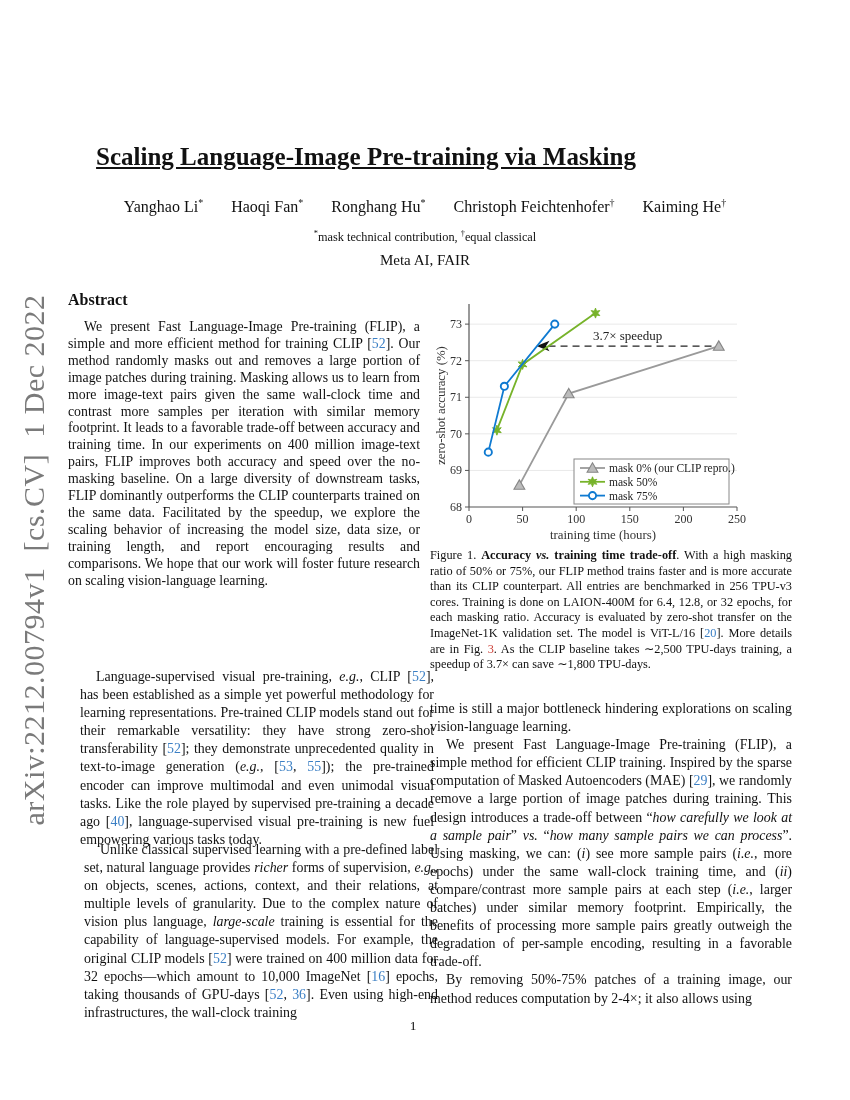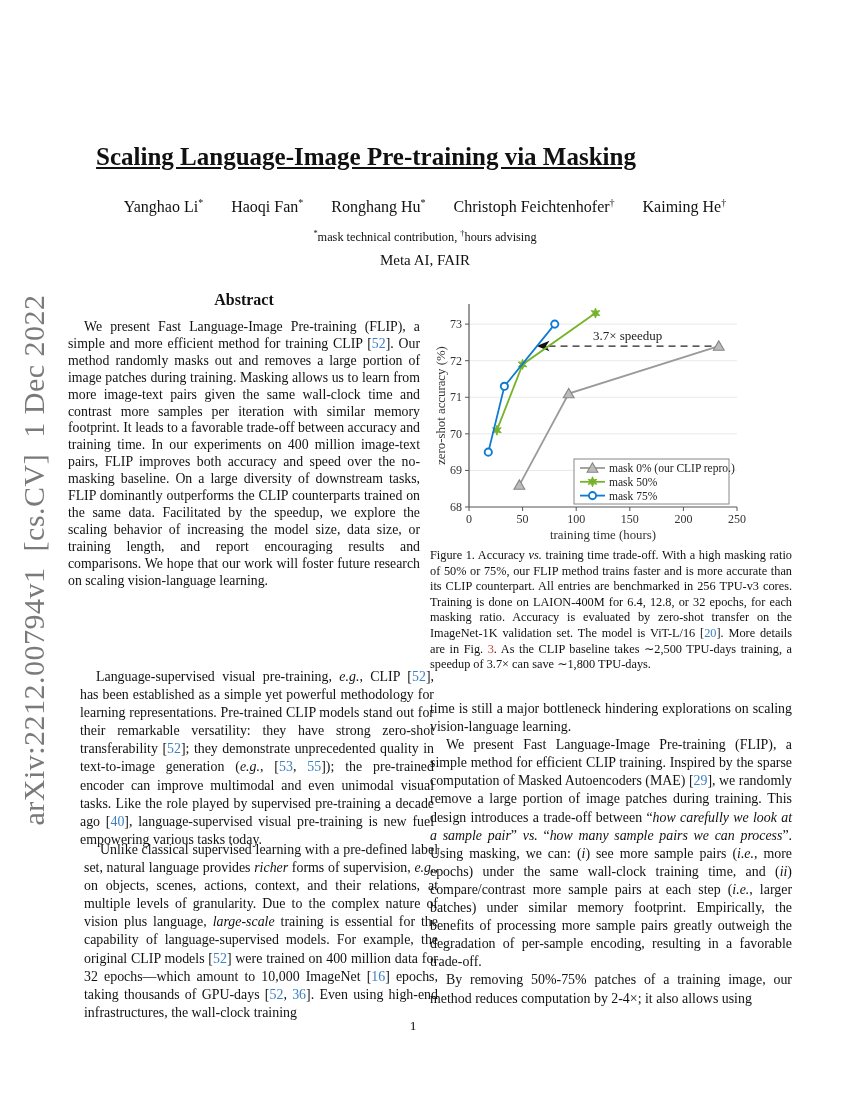--- a/index.html
+++ b/index.html
@@ -12,42 +12,42 @@
 
   .title{position:absolute;top:143px;left:0;width:732px;margin:0;text-align:center;
          font-size:25px;font-weight:bold;text-decoration:underline;}
   .authors{position:absolute;top:197px;left:0;width:850px;display:flex;
            justify-content:center;font-size:16px;}
   .authors .author{margin:0 14px;white-space:nowrap;}
   .authors sup{font-size:10px;}
   .footnote{position:absolute;top:230px;left:0;width:850px;text-align:center;font-size:12.3px;}
   .affil{position:absolute;top:252px;left:0;width:850px;text-align:center;font-size:15px;}
 
-  .abs-head{position:absolute;top:291px;left:68px;width:352px;text-align:center;
+  .abs-head{position:absolute;top:291px;left:68px;width:352px;
             font-weight:bold;font-size:16px;}
   .abs-body{position:absolute;top:319px;left:68px;width:352px;margin:0;
             font-size:13.8px;line-height:16.9px;
             text-align:justify;text-indent:16px;}
 
   .sec-head{position:absolute;top:629px;left:68px;width:354px;font-weight:bold;font-size:16.5px;}
   .body{font-size:13.9px;line-height:18.1px;text-align:justify;margin:12px;}
   .lp1{position:absolute;top:656px;left:68px;width:354px;text-indent:16px;}
   .lp2{position:absolute;top:829px;left:72px;width:354px;text-indent:16px;}
 
   .fig{position:absolute;left:430px;top:296px;}
   .caption{position:absolute;top:548px;left:430px;width:362px;margin:0;
            font-size:12.3px;line-height:15.6px;text-align:justify;}
   .rcol{position:absolute;top:700px;left:430px;width:362px;}
   .rcol p{margin:0;}
   .rcol p.ind{text-indent:16px;}
 
   .pagenum{position:absolute;top:1018px;left:0;width:826px;text-align:center;font-size:13.5px;}
 
   .it{font-style:italic;}
-  .bd{font-weight:normal;}
+  .bd{font-weight:bold;}
   .cite{color:var(--cite,#3b7fc4);}
   .refred{color:var(--ref,#cb3a32);}
   .supmark{vertical-align:super;font-size:68%;line-height:0;}
 </style>
 </head>
 <body>
 
 <div class="page">
 
   <div class="banner">arXiv:2212.00794v1  [cs.CV]  1 Dec 2022</div>
@@ -55,21 +55,21 @@
   <h1 class="title">Scaling Language-Image Pre-training via Masking</h1>
 
   <div class="authors" id="authors">
       <span class="author">Yanghao Li<sup>*</sup></span>
       <span class="author">Haoqi Fan<sup>*</sup></span>
       <span class="author">Ronghang Hu<sup>*</sup></span>
       <span class="author">Christoph Feichtenhofer<sup>†</sup></span>
       <span class="author">Kaiming He<sup>†</sup></span>
     </div>
 
-  <div class="footnote"><span class="supmark">*</span><span>mask technical contribution, </span><span class="supmark">†</span><span>hours advising</span></div>
+  <div class="footnote"><span class="supmark">*</span><span>mask technical contribution, </span><span class="supmark">†</span><span>equal classical</span></div>
 
   <div class="affil">Meta AI, FAIR</div>
 
   <div class="abs-head">Abstract</div>
   <p class="abs-body"><span>We present Fast Language-Image Pre-training (FLIP), a simple and more efficient method for training CLIP [</span><span class="cite">52</span><span>]. Our method randomly masks out and removes a large portion of image patches during training. Masking allows us to learn from more image-text pairs given the same wall-clock time and contrast more samples per iteration with similar memory footprint. It leads to a favorable trade-off between accuracy and training time. In our experiments on 400 million image-text pairs, FLIP improves both accuracy and speed over the no-masking baseline. On a large diversity of downstream tasks, FLIP dominantly outperforms the CLIP counterparts trained on the same data. Facilitated by the speedup, we explore the scaling behavior of increasing the model size, data size, or training length, and report encouraging results and comparisons. We hope that our work will foster future research on scaling vision-language learning.</span></p>
 
   <p class="body lp1"><span>Language-supervised visual pre-training, </span><span class="it">e.g.</span><span>, CLIP [</span><span class="cite">52</span><span>], has been established as a simple yet powerful methodology for learning representations. Pre-trained CLIP models stand out for their remarkable versatility: they have strong zero-shot transferability [</span><span class="cite">52</span><span>]; they demonstrate unprecedented quality in text-to-image generation (</span><span class="it">e.g.</span><span>, [</span><span class="cite">53</span><span>, </span><span class="cite">55</span><span>]); the pre-trained encoder can improve multimodal and even unimodal visual tasks. Like the role played by supervised pre-training a decade ago [</span><span class="cite">40</span><span>], language-supervised visual pre-training is new fuel empowering various tasks today.</span></p>
   <p class="body lp2"><span>Unlike classical supervised learning with a pre-defined label set, natural language provides </span><span class="it">richer</span><span> forms of supervision, </span><span class="it">e.g.</span><span>, on objects, scenes, actions, context, and their relations, at multiple levels of granularity. Due to the complex nature of vision plus language, </span><span class="it">large-scale</span><span> training is essential for the capability of language-supervised models. For example, the original CLIP models [</span><span class="cite">52</span><span>] were trained on 400 million data for 32 epochs—which amount to 10,000 ImageNet [</span><span class="cite">16</span><span>] epochs, taking thousands of GPU-days [</span><span class="cite">52</span><span>, </span><span class="cite">36</span><span>]. Even using high-end infrastructures, the wall-clock training</span></p>
 
   <svg id="fig1" class="fig" width="338" height="252" viewBox="0 0 338 252">

